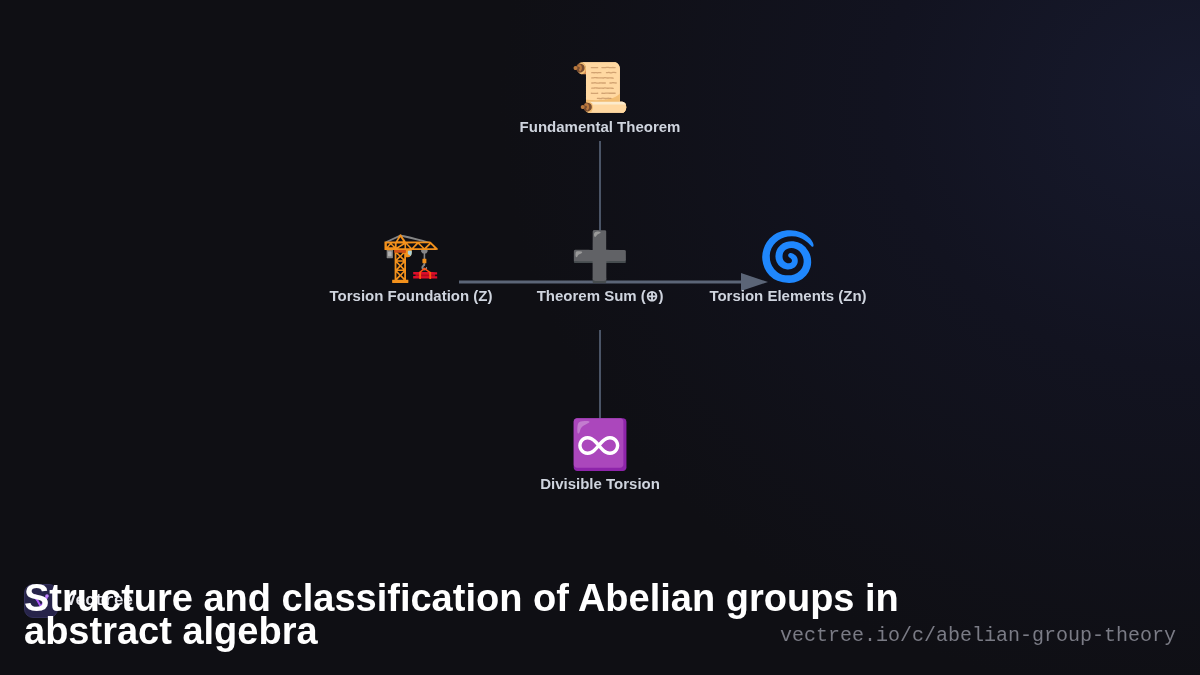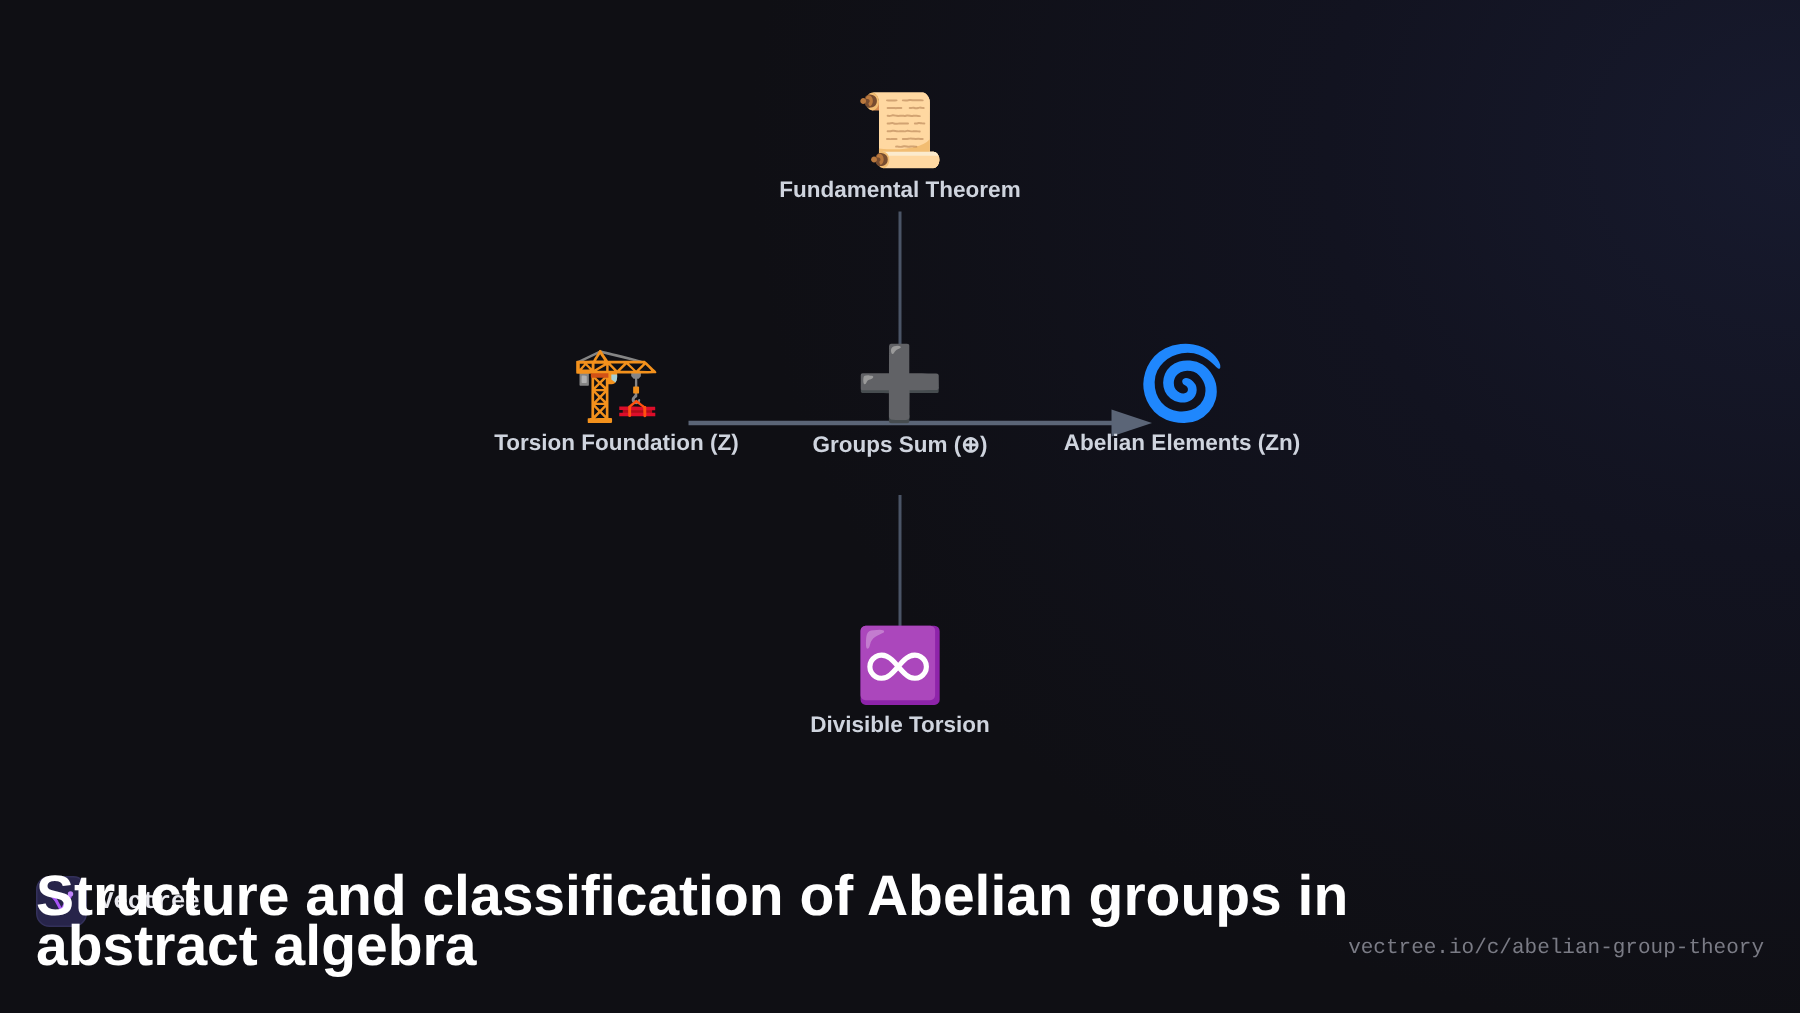--- a/index.html
+++ b/index.html
@@ -10,21 +10,21 @@
     font-family: "Liberation Sans", sans-serif;
   }
   .edges { position: absolute; left: 0; top: 0; width: 1200px; height: 675px; }
   .node { position: absolute; transform: translateX(-50%); text-align: center; white-space: nowrap; }
   .node .emoji { font-size: 48px; line-height: 56px; height: 56px; display: block; }
   .node .label { font-size: 15px; font-weight: bold; color: #cfd4de; margin-top: 2px; display: block; }
   .brand { position: absolute; left: 24px; top: 544px; display: flex; align-items: center; gap: 8px; margin-top: 40px; }
   .brand-logo { width: 34px; height: 34px; border-radius: 9px; background: #27244a; display: flex; align-items: center; justify-content: center; border: 1px solid #33305a; box-sizing: border-box;}
   .brand-name { font-family: "Liberation Mono", monospace; font-weight: bold; color: #e8e8ee; font-size: 16px; }
   .title { position: absolute; left: 24px; top: 582px; width: 880px; font-family: Liberation Sans, sans-serif; font-weight: bold; color: #ffffff; font-size: 38px; line-height: 33px; }
-  .url { position: absolute; right: 24px; top: 624px; font-family: "Liberation Mono", monospace; color: #7a7b85; font-size: 14px; }
+  .url { position: absolute; right: 24px; top: 624px; font-family: "Liberation Mono", monospace; color: #7a7b85; font-size: 20px; }
 </style>
 </head>
 <body>
 
 <svg class="edges" viewBox="0 0 1200 675">
   <defs>
     <marker id="arrowhead" markerWidth="10" markerHeight="8" refX="9" refY="4" orient="auto" markerUnits="userSpaceOnUse">
       <path d="M0,0 L10,4 L0,8 Z" fill="#5b6577"></path>
     </marker>
   </defs>
@@ -39,26 +39,26 @@
   <span class="label">Fundamental Theorem</span>
 </div>
 
 <div class="node" style="left:411px; top:229px;">
   <span class="emoji">🏗️</span>
   <span class="label">Torsion Foundation (Z)</span>
 </div>
 
 <div class="node" style="left:600px; top:229px;">
   <span class="emoji">➕</span>
-  <span class="label">Groups Sum (⊕)</span>
+  <span class="label">Theorem Sum (⊕)</span>
 </div>
 
 <div class="node" style="left:788px; top:229px;">
   <span class="emoji">🌀</span>
-  <span class="label">Abelian Elements (Zn)</span>
+  <span class="label">Torsion Elements (Zn)</span>
 </div>
 
 <div class="node" style="left:600px; top:417px;">
   <span class="emoji">♾️</span>
   <span class="label">Divisible Torsion</span>
 </div>
 
 <div class="brand">
   <div class="brand-logo">
     <svg width="20" height="20" viewBox="0 0 20 20">

